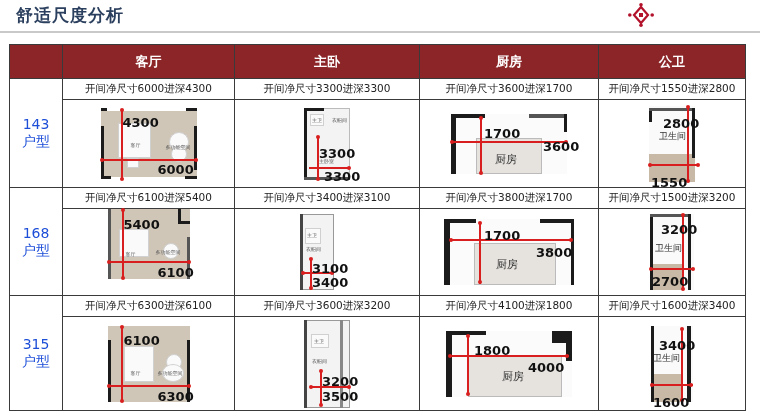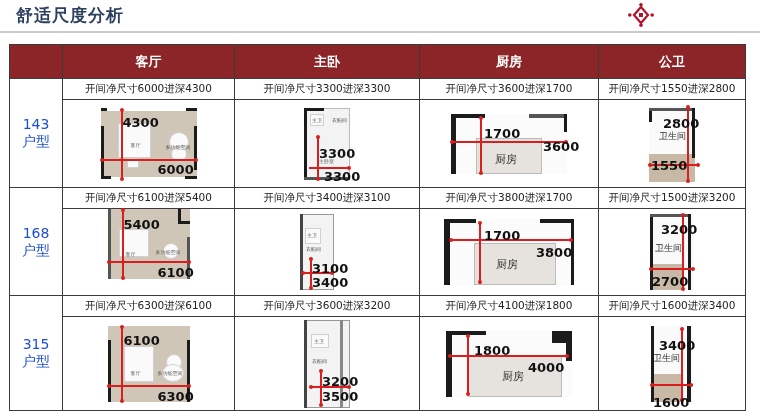--- a/index.html
+++ b/index.html
@@ -165,21 +165,21 @@
             <div class="wall" style="left:0;top:2px;width:44px;height:3px;background:#555;"></div>
             <div class="wall" style="left:43px;top:2px;width:3px;height:50px;"></div>
             <div class="lbl" style="left:10px;top:24px;font-size:9px;">卫生间</div>
             <div class="rline" style="left:38px;top:0;width:2px;height:76px;"></div>
             <div class="rline" style="left:0;top:58px;width:50px;height:2px;"></div>
             <div class="dot" style="left:37px;top:-1px;"></div>
               <div class="dot" style="left:37px;top:73px;"></div>
             <div class="dot" style="left:-1px;top:57px;"></div>
               <div class="dot" style="left:47px;top:57px;"></div>
             <div class="dim" style="left:14px;top:10px;">2800</div>
-            <div class="dim" style="left:2px;top:52px;">1550</div>
+            <div class="dim" style="left:2px;top:69px;">1550</div>
           </div>
         </div>
       </td>
     </tr>
 
     <tr>
       <td class="type-cell" rowspan="2">
         <div>168</div>
         <div>户型</div>
       </td>

